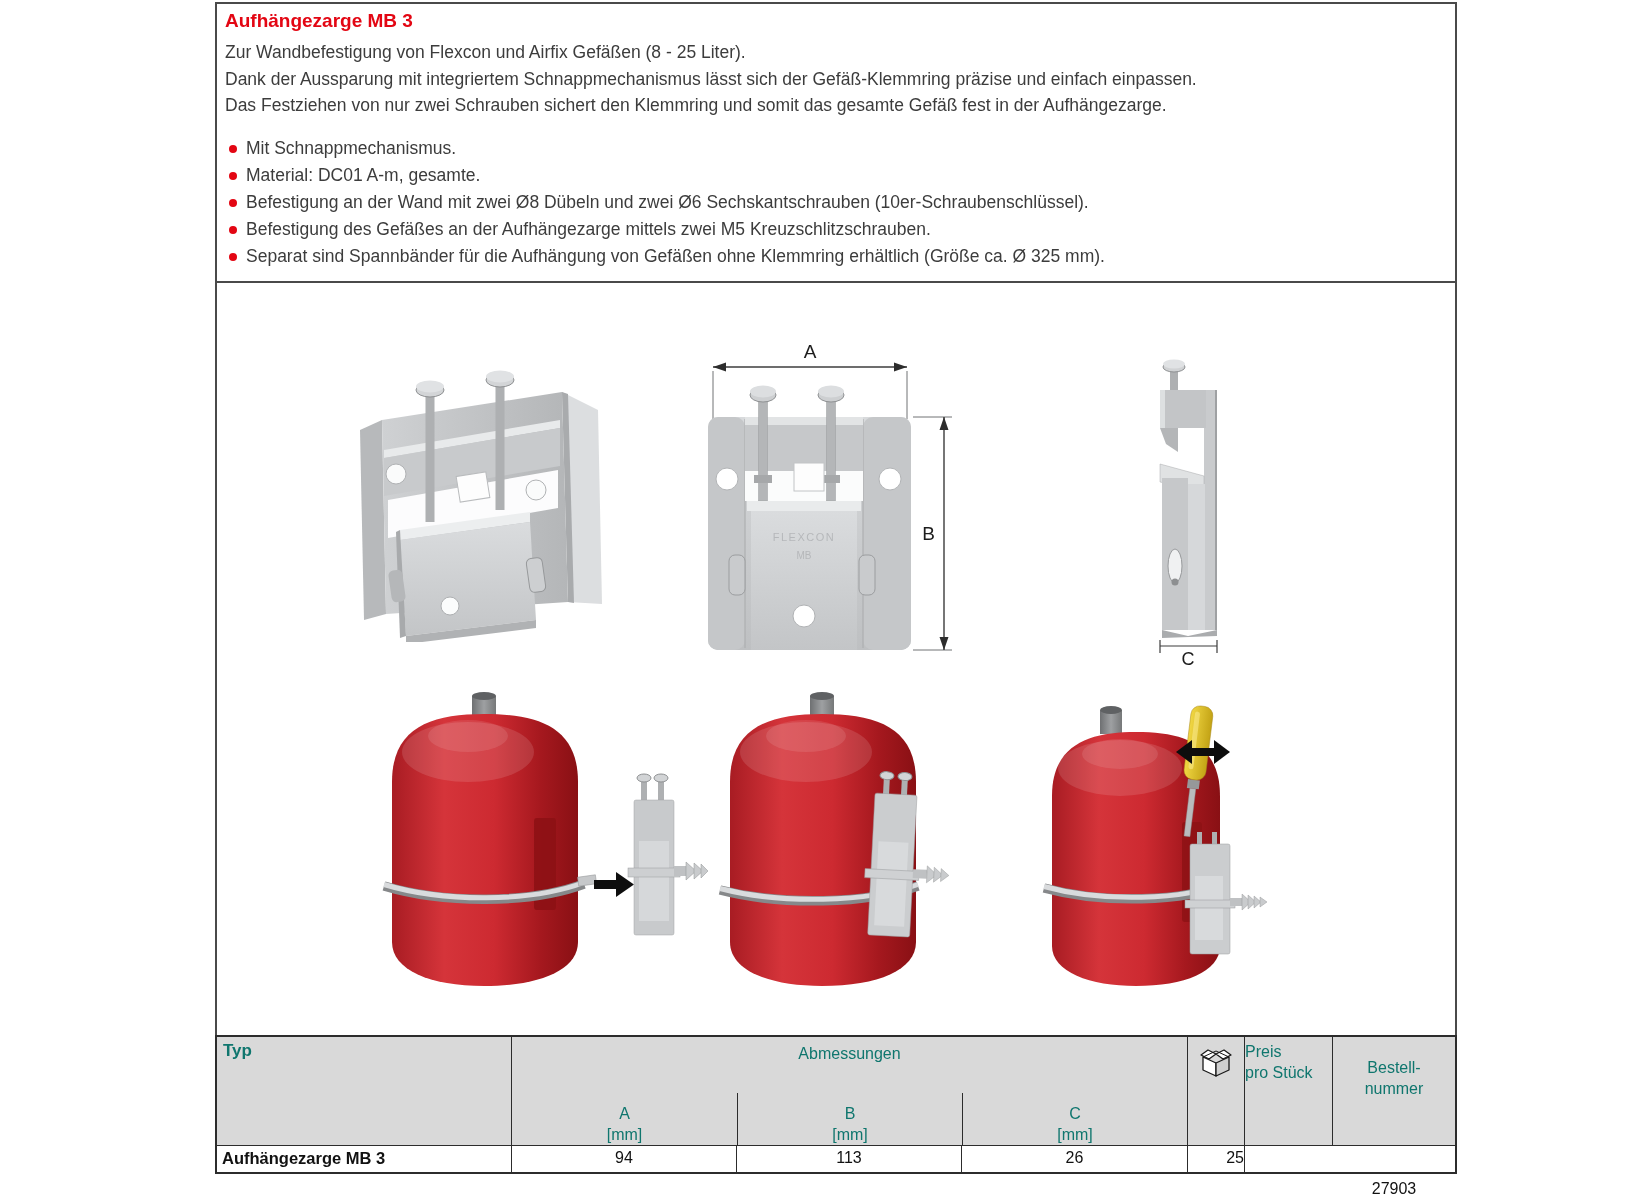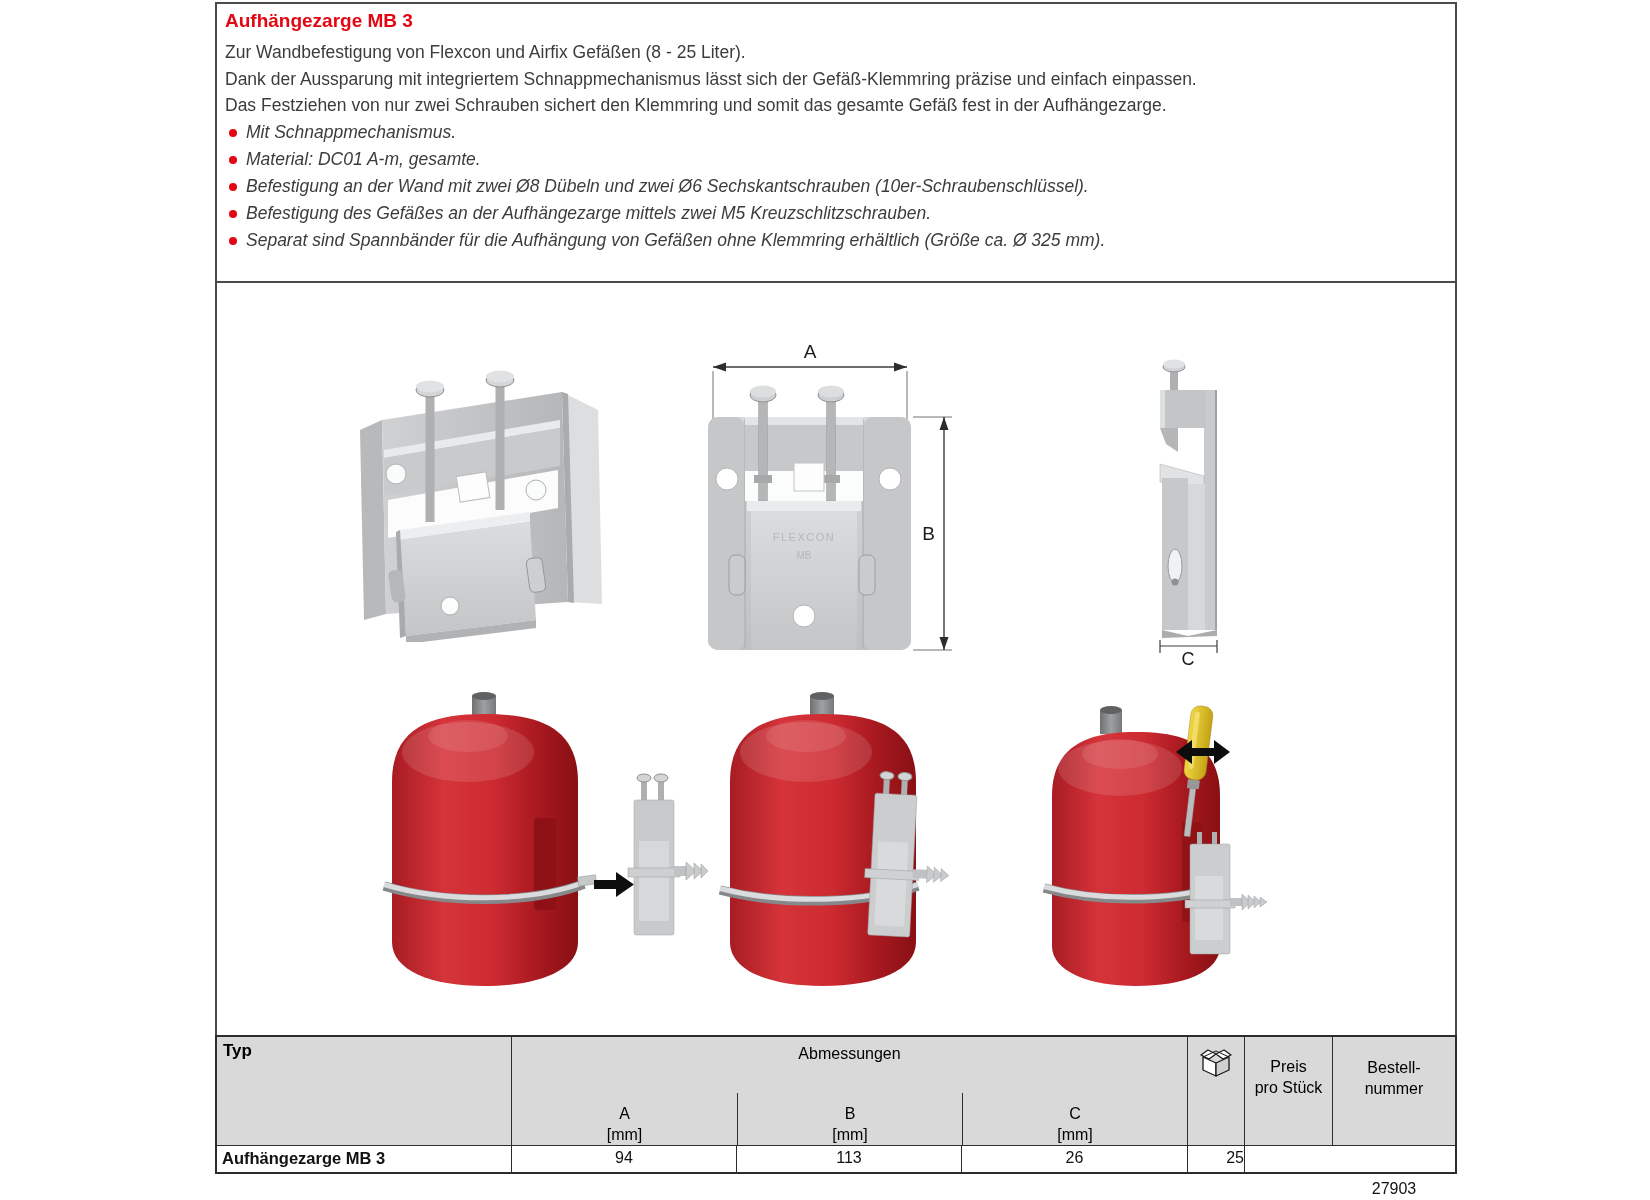--- a/index.html
+++ b/index.html
@@ -8,37 +8,37 @@
   .abs{position:absolute;}
   
   #content{left:215px;top:2px;width:1018px;height:1168px;}
   .descbox{left:0;top:0;width:1242px;height:281px;border:2px solid #4a4a4a;box-sizing:border-box;
            background:#fff;padding:5px 10px 0 8px;}
   .drawbox{left:0;top:281px;width:1242px;height:752px;border-left:2px solid #4a4a4a;
            border-right:2px solid #4a4a4a;box-sizing:border-box;background:#fff;}
   h1.title{margin:0;font-size:19px;font-weight:bold;color:#e30613;line-height:24px;}
   .introline{font-size:17.5px;line-height:26.5px;color:#3c3c3c;}
   .intro{margin-top:6px;}
-  .bullets{font-style:italic;}
+  .bullets{margin-top:16px;}
   .bullet{display:flex;font-size:17.5px;line-height:27px;color:#3c3c3c;}
   .dot{width:8px;height:8px;border-radius:50%;background:#e30613;flex:0 0 8px;margin:10px 9px 0 4px;}
   
   .ptable{left:0;top:1033px;width:1242px;border:2px solid #2c2c2c;box-sizing:border-box;background:#d9d9d9;}
   .thead{display:flex;height:108px;}
-  .hcell{box-sizing:border-box;font-size:16px;color:#000000;}
+  .hcell{box-sizing:border-box;font-size:16px;color:#0f766e;}
   .bl{border-left:1.5px solid #2c2c2c;gap:28px;}
   .col-typ{width:294px;font-weight:bold;font-size:17px;padding:4px 0 0 6px;}
   .col-dims{width:676px;display:flex;flex-direction:column;}
   .dims-title{height:40px;text-align:center;padding-top:8px;box-sizing:border-box;}
   .dims-sub{flex:1;display:flex;}
   .subcell{box-sizing:border-box;text-align:center;padding-top:10px;line-height:21px;}
   .sub-a,.sub-b{width:225px;}
   .sub-c{flex:1;}
   .col-box{width:57px;display:flex;justify-content:center;align-items:flex-start;padding-top:8px;box-sizing:border-box;}
-  .col-preis{width:88px;text-align:center;padding-top:19px;line-height:21px;box-sizing:border-box;}
+  .col-preis{width:88px;text-align:left;padding-top:4px;line-height:21px;box-sizing:border-box;}
   .col-best{flex:1;text-align:center;padding-top:20px;line-height:21px;box-sizing:border-box;}
   .trow{display:flex;height:26px;background:#ffffff;border-top:1.5px solid #2c2c2c;}
   .dcell{box-sizing:border-box;font-size:16px;color:#111;line-height:24px;text-align:center;}
   .d-typ{width:294px;text-align:left;font-weight:bold;font-size:16.5px;padding-left:5px;}
   .d-a,.d-b{width:225px;}
   .d-c{width:226px;}
   .d-box{width:57px;text-align:right;}
   .d-preis{width:88px;}
   .d-best{flex:1;margin-top:31px;}
   svg text{font-family:"Liberation Sans","DejaVu Sans",sans-serif;}

